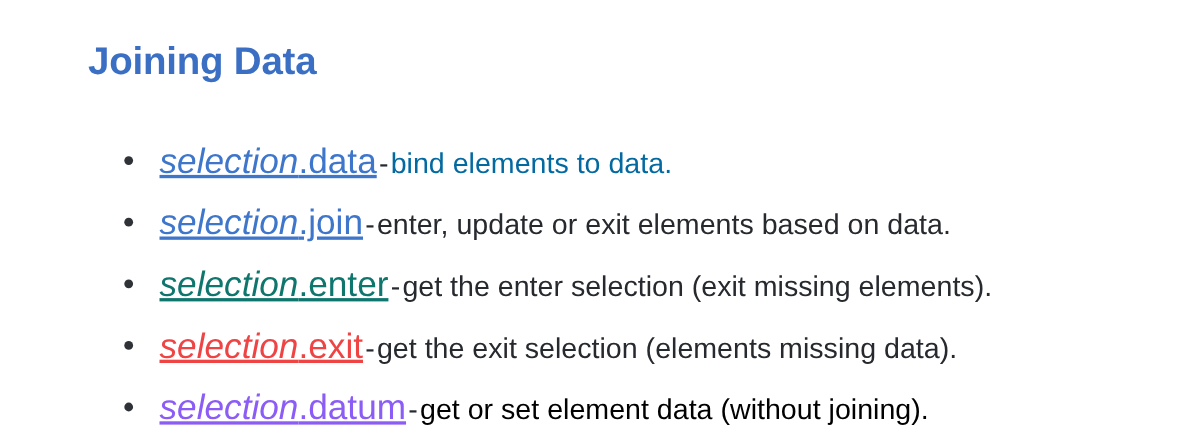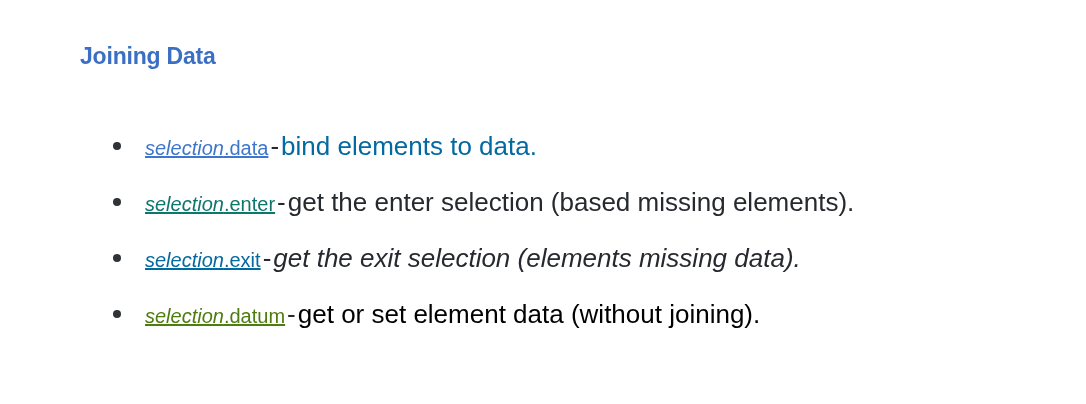--- a/index.html
+++ b/index.html
@@ -22,21 +22,21 @@
     height: 404px;
     background: #ffffff;
   }
 
   
   .section-heading {
     position: absolute;
     left: 80px;
     top: 33px;
     margin: 0;
-    font-size: 23px;
+    font-size: 35px;
     line-height: 46px;
     font-weight: 700;
     letter-spacing: -0.2px;
     color: #3b6fc4;
     white-space: nowrap;
   }
 
   
   .api-list {
     position: absolute;
@@ -64,21 +64,21 @@
     top: 50%;
     width: 8px;
     height: 8px;
     margin-top: -4px;
     border-radius: 50%;
     background: #2f3237;
   }
 
   .api-ref {
     color: #3e76cc;
-    font-size: 20px;
+    font-size: 32px;
   }
   .api-ref .api-object {
     font-style: italic;
   }
   .api-ref .api-member {
     font-style: normal;
   }
 
   .api-dash {
     color: #26292e;
@@ -96,31 +96,35 @@
 
   <h2 class="section-heading" style="color: rgb(59, 111, 196);">Joining Data</h2>
 
   <ul class="api-list">
 
     <li class="api-list-item">
       <span class="bullet-icon" style="background: rgb(47, 50, 55);"></span>
       <a class="api-ref" href="#" style="color: rgb(62, 118, 204);"><span class="api-object">selection</span><span class="api-member">.data</span></a><span class="api-dash" style="color: rgb(38, 41, 46);">-</span><span class="api-desc" style="color: #0369a1;">bind elements to data.</span>
     </li>
 
-
     <li class="api-list-item">
       <span class="bullet-icon" style="background: rgb(47, 50, 55);"></span>
-      <a class="api-ref" href="#" style="color: #0f766e;"><span class="api-object">selection</span><span class="api-member">.enter</span></a><span class="api-dash" style="color: rgb(38, 41, 46);">-</span><span class="api-desc" style="color: rgb(38, 41, 46);">get the enter selection (based missing elements).</span>
+      <a class="api-ref" href="#" style="color: rgb(62, 118, 204);"><span class="api-object">selection</span><span class="api-member">.join</span></a><span class="api-dash" style="color: rgb(38, 41, 46);">-</span><span class="api-desc" style="color: rgb(38, 41, 46);">enter, update or exit elements based on data.</span>
     </li>
 
     <li class="api-list-item">
       <span class="bullet-icon" style="background: rgb(47, 50, 55);"></span>
-      <a class="api-ref" href="#" style="color: #0369a1;"><span class="api-object">selection</span><span class="api-member">.exit</span></a><span class="api-dash" style="color: rgb(38, 41, 46);">-</span><span class="api-desc" style="color: rgb(38, 41, 46); font-style: italic;">get the exit selection (elements missing data).</span>
+      <a class="api-ref" href="#" style="color: #0f766e;"><span class="api-object">selection</span><span class="api-member">.enter</span></a><span class="api-dash" style="color: rgb(38, 41, 46);">-</span><span class="api-desc" style="color: rgb(38, 41, 46);">get the enter selection (exit missing elements).</span>
     </li>
 
     <li class="api-list-item">
       <span class="bullet-icon" style="background: rgb(47, 50, 55);"></span>
-      <a class="api-ref" href="#" style="color: #4d7c0f;"><span class="api-object">selection</span><span class="api-member">.datum</span></a><span class="api-dash" style="color: rgb(38, 41, 46);">-</span><span class="api-desc" style="color: #000000;">get or set element data (without joining).</span>
+      <a class="api-ref" href="#" style="color: #ef4444;"><span class="api-object">selection</span><span class="api-member">.exit</span></a><span class="api-dash" style="color: rgb(38, 41, 46);">-</span><span class="api-desc" style="color: rgb(38, 41, 46);">get the exit selection (elements missing data).</span>
+    </li>
+
+    <li class="api-list-item">
+      <span class="bullet-icon" style="background: rgb(47, 50, 55);"></span>
+      <a class="api-ref" href="#" style="color: #8b5cf6;"><span class="api-object">selection</span><span class="api-member">.datum</span></a><span class="api-dash" style="color: rgb(38, 41, 46);">-</span><span class="api-desc" style="color: #000000;">get or set element data (without joining).</span>
     </li>
 
   </ul>
 
 </div>
 
 </body></html>

